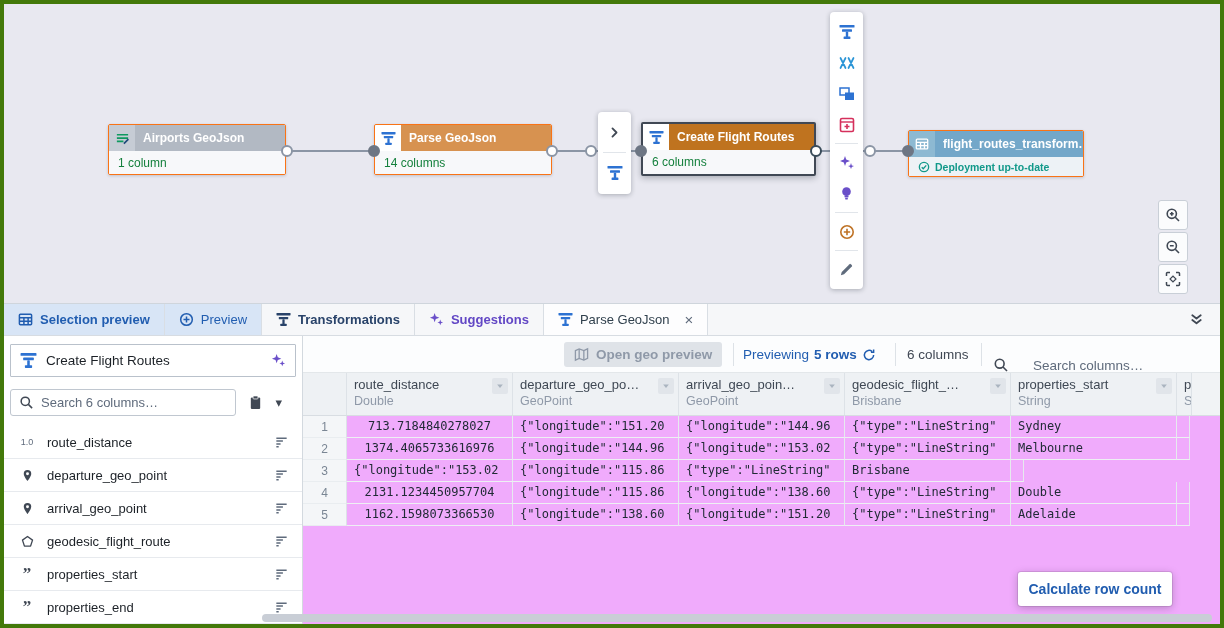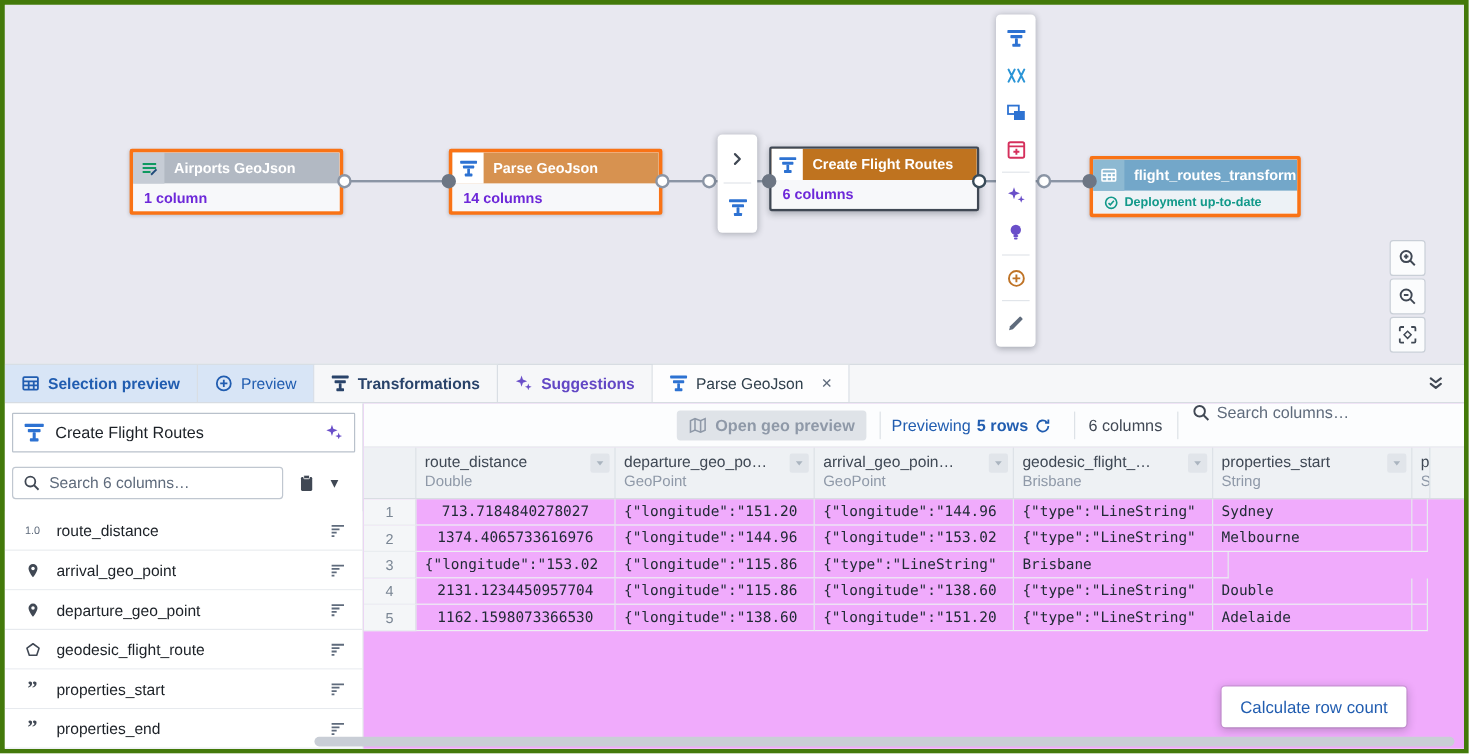--- a/index.html
+++ b/index.html
@@ -9,26 +9,26 @@
     border: 4px solid #43790a; background: #ffffff;
     font-family: "Liberation Sans", sans-serif; overflow: hidden;
   }
   
   .canvas { position:absolute; left:0; top:0; width:1216px; height:299px; background:#e8e8f0; }
   .edge { position:absolute; top:146px; height:2px; background:#8b95a5; z-index:1; }
   .port { position:absolute; top:141px; width:12px; height:12px; border-radius:50%; z-index:4; }
   .port.out { background:#fff; border:2px solid #8b95a5; }
   .port.in  { background:#6d7684; border:2px solid #6d7684; }
   .port.sel { border-color:#394b59; }
-  .node { position:absolute; border:3px solid #f97316; border-radius:2px; background:#fff;
+  .node { position:absolute; border:1px solid #f97316; border-radius:2px; background:#fff;
           box-shadow:0 1px 3px rgba(20,30,40,.18); z-index:3; overflow:hidden; }
   .node-header { height:26px; display:flex; align-items:center; color:#fff; font-weight:bold; font-size:12px; }
   .icon-tile { width:26px; height:26px; flex:0 0 26px; display:flex; align-items:center; justify-content:center; }
   .node-title { padding:0 9px 0 8px; white-space:nowrap; overflow:hidden; }
-  .node-body { height:23px; background:#f7f8fa; color:#6d28d9; font-size:12px; display:flex; align-items:center; padding-left:9px; gap:5px;font-weight:bold; }
+  .node-body { height:23px; background:#f7f8fa; color:#15803d; font-size:12px; display:flex; align-items:center; padding-left:9px; gap:5px; }
   .node.selected { border:2px solid #404854; box-shadow:0 2px 6px rgba(20,30,40,.3); }
   .deploy { color:#12998a; font-size:10.5px; font-weight:bold; height:19px; background:#edf2f6; }
   .mini-pop { position:absolute; left:594px; top:108px; width:33px; height:82px; background:#fff; border-radius:4px;
               box-shadow:0 1px 5px rgba(20,30,40,.3); z-index:5; display:flex; flex-direction:column; align-items:center; }
   .mini-pop .btn { width:33px; height:40px; display:flex; align-items:center; justify-content:center; cursor:pointer; }
   .mini-divider { width:23px; height:1px; background:#e1e5ea; }
   .vtoolbar { position:absolute; left:826px; top:8px; width:33px; background:#fff; border-radius:4px;
               box-shadow:0 1px 5px rgba(20,30,40,.3); z-index:5; padding:4px 0; display:flex; flex-direction:column; align-items:center; }
   .vtoolbar .btn { width:33px; height:31px; display:flex; align-items:center; justify-content:center; cursor:pointer; }
   .vt-divider { width:23px; height:1px; background:#e1e5ea; margin:3px 0; }
@@ -69,21 +69,21 @@
   
   .main { flex:1; position:relative; background:#f0abfc; overflow:hidden; }
   .pv-toolbar { position:absolute; left:0; top:0; right:0; height:37px; background:#fcfdfe; border-bottom:1px solid #e3e7ea; }
   .geo-btn { position:absolute; left:261px; top:6px; height:25px; padding:0 10px; background:#dfe3e8; border-radius:3px;
              color:#8f99a8; font-size:13.5px; font-weight:bold; display:flex; align-items:center; gap:7px; cursor:pointer; }
   .tb-div { position:absolute; top:7px; width:1px; height:23px; background:#dde2e7; }
   .previewing { position:absolute; left:440px; top:0; height:37px; display:flex; align-items:center; gap:5px;
                 color:#215db0; font-size:13.5px; cursor:pointer; }
   .previewing b { font-weight:bold; }
   .cols-count { position:absolute; left:604px; top:0; height:37px; display:flex; align-items:center; color:#404854; font-size:13.5px; }
-  .col-search { position:absolute; left:690px; top:0; height:37px; display:flex; align-items:flex-start; gap:5px; color:#404854; cursor:text; }
+  .col-search { position:absolute; left:690px; top:0; height:37px; display:flex; align-items:flex-end; gap:24px; color:#404854; cursor:text; }
   .col-search .ph { color:#5f6b7c; font-size:13.5px; }
   .thead { position:absolute; left:0; top:37px; right:0; height:43px; display:flex; border-bottom:1px solid #d8dde2; background:#eef1f4; }
   .th-gutter { width:44px; flex:0 0 44px; background:#eef1f4; border-right:1px solid #dde2e7; }
   .th { width:166px; flex:0 0 166px; border-right:1px solid #dde2e7; padding:4px 7px; position:relative; overflow:hidden; }
   .th .nm { font-size:13px; color:#3f4854; font-weight:500; white-space:nowrap; }
   .th .tp { font-size:12.5px; color:#8f99a8; margin-top:2px; white-space:nowrap; }
   .th.sliver { width:13px; flex:0 0 13px; }
   .filter-ic { position:absolute; top:5px; right:4px; width:16px; height:16px; background:#e1e5ea; border-radius:2px;
                display:flex; align-items:center; justify-content:center; color:#aab4bf; cursor:pointer; }
   .scroll-gutter { flex:1; background:#f1f3f5; }
@@ -91,21 +91,21 @@
   .trow { height:22px; display:flex; }
   .td-gutter { width:44px; flex:0 0 44px; background:#f4f6f8; border-right:1px solid #dde2e7; border-bottom:1px solid #e9edf0;
                font-size:12px; color:#7a8694; display:flex; align-items:center; justify-content:center; }
   .td { width:166px; flex:0 0 166px; border-right:1px solid #e6eaee; border-bottom:1px solid #edf0f3;
         font-family:"DejaVu Sans Mono", monospace; font-size:12px; color:#212b36; line-height:21px;
         padding:0 7px; white-space:nowrap; overflow:hidden; }
   .td.num { text-align:center; }
   .td.sliver { width:13px; flex:0 0 13px; padding:0 2px; }
   .calc-btn { position:absolute; right:48px; top:236px; width:154px; height:34px; background:#fff; border-radius:3px;
               box-shadow:0 0 0 1px rgba(16,22,26,.1), 0 2px 8px rgba(16,22,26,.25);
-              color:#215db0; font-size:14px; font-weight:400; display:flex; align-items:center; justify-content:center; cursor:pointer; }
+              color:#215db0; font-size:14px; font-weight:700; display:flex; align-items:center; justify-content:center; cursor:pointer; }
   .hscroll { position:absolute; left:258px; bottom:2px; width:950px; height:8px; background:#c9ced6; border-radius:4px; z-index:7; cursor:grab; }
   svg { display:block; }
 </style>
 </head>
 <body>
 
 <div class="frame">
 
   <div class="canvas">
 
@@ -392,35 +392,35 @@
               </svg>
           </span>
         </div>
         <div class="col-item">
           <span class="type-ic">
             <svg width="13" height="13" viewBox="0 0 16 16" fill="#404854">
                 <path d="M8 1.2a4.6 4.6 0 0 1 4.6 4.6C12.6 9.3 8 14.8 8 14.8S3.4 9.3 3.4 5.8A4.6 4.6 0 0 1 8 1.2z"></path>
                 <circle cx="8" cy="5.8" r="1.8" fill="#fff"></circle>
               </svg>
           </span>
-          <span>arrival_geo_point</span>
+          <span>departure_geo_point</span>
           <span class="stats-btn">
             <svg width="15" height="15" viewBox="0 0 16 16" fill="none" stroke="currentColor" stroke-width="1.6">
                 <path d="M2.5 3.5h11M2.5 6.5h7M2.5 9.5h4.5M2.5 12.5h2.5"></path>
               </svg>
           </span>
         </div>
         <div class="col-item">
           <span class="type-ic">
             <svg width="13" height="13" viewBox="0 0 16 16" fill="#404854">
                 <path d="M8 1.2a4.6 4.6 0 0 1 4.6 4.6C12.6 9.3 8 14.8 8 14.8S3.4 9.3 3.4 5.8A4.6 4.6 0 0 1 8 1.2z"></path>
                 <circle cx="8" cy="5.8" r="1.8" fill="#fff"></circle>
               </svg>
           </span>
-          <span>departure_geo_point</span>
+          <span>arrival_geo_point</span>
           <span class="stats-btn">
             <svg width="15" height="15" viewBox="0 0 16 16" fill="none" stroke="currentColor" stroke-width="1.6">
                 <path d="M2.5 3.5h11M2.5 6.5h7M2.5 9.5h4.5M2.5 12.5h2.5"></path>
               </svg>
           </span>
         </div>
         <div class="col-item">
           <span class="type-ic">
             <svg width="13" height="13" viewBox="0 0 16 16" fill="none" stroke="#404854" stroke-width="1.6" stroke-linejoin="round">
                 <path d="M8 1.8l6.2 4.5-2.4 7.3H4.2L1.8 6.3 8 1.8z"></path>

